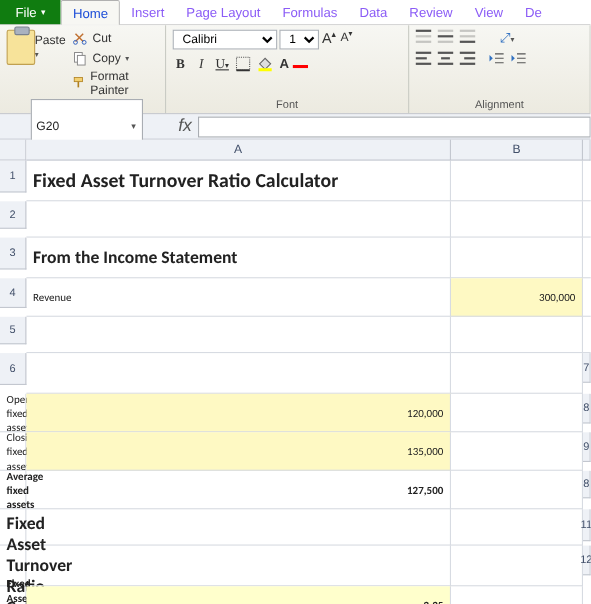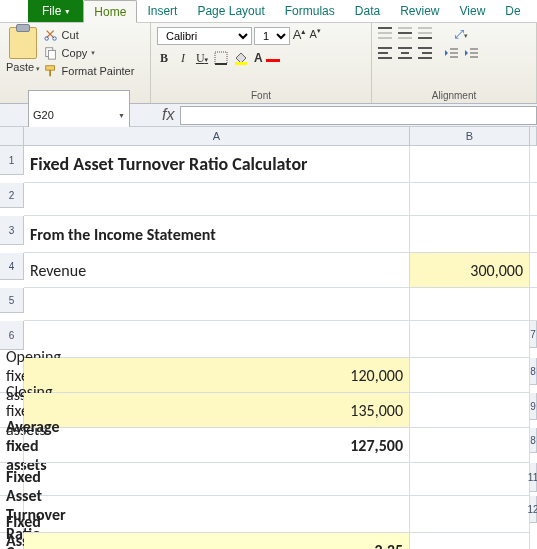--- a/index.html
+++ b/index.html
@@ -10,50 +10,49 @@
     width: 537px;
     height: 549px;
     overflow: hidden;
     color: #222;
   }
   .ribbon-tabs {
     display: flex;
     height: 22px;
     background: #fff;
     border-bottom: 1px solid #ccc;
-    padding-left: 28px;
   }
   .tab-file {
     background: #107c10;
     color: #fff;
     padding: 3px 14px;
     font-size: 12px;
     display: flex;
     align-items: center;
   }
   .tab-file::after {
     content: "▾";
     font-size: 8px;
     margin-left: 4px;
   }
   .tab {
     padding: 3px 10px;
-    color: #0f766e;
+    color: #8b5cf6;
     font-size: 12px;
     cursor: pointer;
     display: flex;
     align-items: center;
   }
   .tab.active {
     background: #f7f7f3;
     border: 1px solid #b0b0b0;
     border-bottom: 1px solid #f7f7f3;
     margin-bottom: -1px;
     border-radius: 2px 2px 0 0;
-    color: #4d7c0f;
+    color: #1d4ed8;
   }
   .ribbon {
     background: linear-gradient(#f7f7f3, #eceae0);
     border-bottom: 1px solid #b5b8c0;
     height: 80px;
     display: flex;
   }
   .group {
     border-right: 1px solid #c9cbc4;
     padding: 2px 6px;
@@ -68,21 +67,21 @@
     padding: 1px 0 0;
   }
   .group-body {
     display: flex;
     align-items: flex-start;
     gap: 4px;
     flex: 1;
   }
   .paste-block {
     display: flex;
-    flex-direction: column;
+    flex-direction: row;
     align-items: center;
     gap: 0;
   }
   .paste-icon {
     width: 26px;
     height: 30px;
     background: #f7e39a;
     border: 1px solid #c0a050;
     border-radius: 2px;
     position: relative;
@@ -196,21 +195,21 @@
     font-size: 11px;
     color: #42506a;
     padding: 3px 0;
   }
   .corner { background: #eef1f6;}
   .row-hdr { font-size: 10px; padding: 0; display:flex; align-items:center; justify-content:center;}
   .cell {
     border-right: 1px solid #d7dbe2;
     border-bottom: 1px solid #d7dbe2;
     padding: 4px 6px;
-    font-size: 16px;
+    font-size: 10px;
     font-family: Calibri, sans-serif;
     display: flex;
     align-items: center;
   }
   .h-big { font-size: 18px; font-weight: bold; }
   .h-mid { font-size: 16px; font-weight: bold; }
   .bold { font-weight: bold; }
   .num { justify-content: flex-end; }
   .fill-orange { background: #fef9c3; }
   .fill-yellow { background: #ffffcc; }

